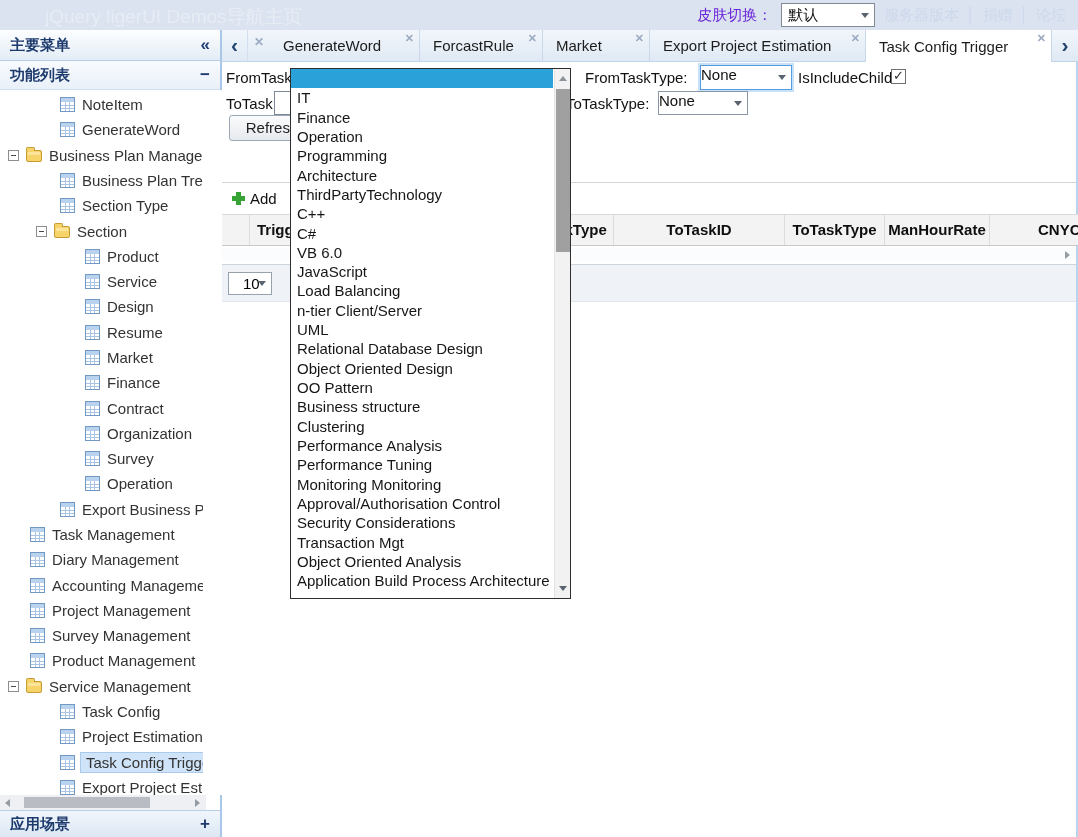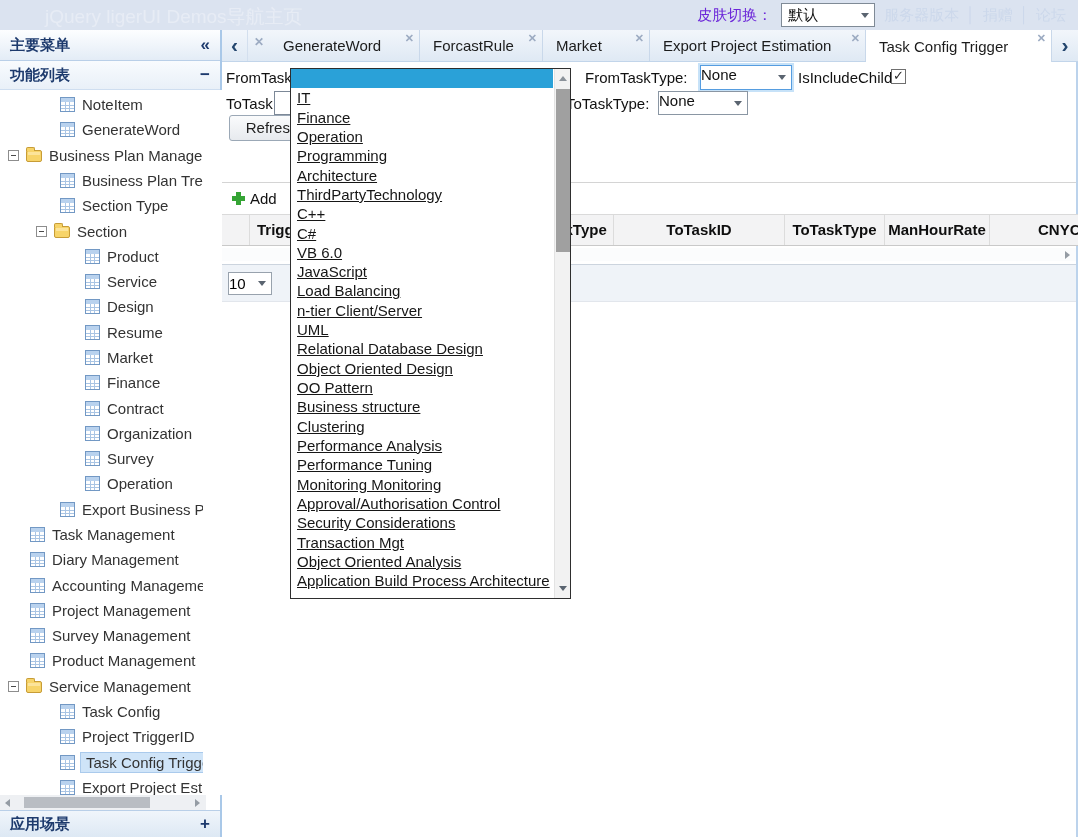--- a/index.html
+++ b/index.html
@@ -85,27 +85,27 @@
 
   .ghead { position:absolute; top:152px; left:0; width:956px; height:32px; display:flex; background:#f3f3f4; border-top:1px solid #dadada; border-bottom:1px solid #c9c9c9; }
   .gh { flex:none; height:30px; line-height:30px; font-size:15px; font-weight:bold; color:#0f0f0f; text-align:center; border-right:1px solid #dcdcdc; overflow:hidden; white-space:nowrap; cursor:pointer; }
   .gh.c1 { text-align:left; padding-left:7px; }
   .gh.c7 { text-align:left; padding-left:48px; border-right:none; }
 
   .gh-scroll { position:absolute; top:186px; left:0; width:854px; height:13px; background:#fbfcfd; }
   .gh-scroll .sb-r { position:absolute; right:6px; top:3px; }
 
   .pager { position:absolute; top:202px; left:0; width:854px; height:38px; background:#eff3f8; border-top:1px solid #ccd4de; border-bottom:1px solid #e2e6ec; display:flex; align-items:center; }
-  .page-size { position:relative; width:44px; height:23px; margin-left:6px; background:#fff; border:1px solid #98a2ad; font-size:15px; display:flex; align-items:center; padding-left:0; cursor:pointer; }
+  .page-size { position:relative; width:44px; height:23px; margin-left:6px; background:#fff; border:1px solid #98a2ad; font-size:15px; display:flex; align-items:center; padding-left:14px; cursor:pointer; }
   .page-size .sel-arr { top:8px; }
   .pager-info { position:absolute; right:10px; font-size:15px; color:#101010; }
 
   
   .combo { position:absolute; left:68px; top:6px; width:281px; height:531px; background:#fff; border:1px solid #2e2e2e; z-index:40; overflow:hidden; }
-  .opt { height:19.32px; line-height:19.32px; font-size:15px; color:#161616; padding-left:6px; margin-right:17px; white-space:nowrap; overflow:hidden; cursor:pointer;text-decoration:underline; }
+  .opt { height:19.32px; line-height:19.32px; font-size:15px; color:#161616; padding-left:6px; margin-right:17px; white-space:nowrap; overflow:hidden; cursor:pointer; }
   .opt.selected { background:#2aa1d8; }
   .combo-sb { position:absolute; right:0; top:0; bottom:0; width:16px; background:#f2f2f2; border-left:1px solid #e3e3e3; }
   .combo-sb .sb-up { position:absolute; left:4px; top:7px; }
   .combo-sb .sb-dn { position:absolute; left:4px; bottom:7px; }
   .combo-sb .thumb { position:absolute; left:1px; top:20px; width:14px; height:163px; background:#a0a0a0; }
 </style>
 </head>
 <body>
 
 <div class="screen">
@@ -237,21 +237,21 @@
           <span class="exp"></span>
           <span class="ficon"></span>
           <span class="tlabel">Service Management</span>
         </div>
       <div class="trow l2" style="top:609px">
           <span class="ticon"></span>
           <span class="tlabel">Task Config</span>
         </div>
       <div class="trow l2" style="top:634px">
           <span class="ticon"></span>
-          <span class="tlabel">Project TriggerID</span>
+          <span class="tlabel">Project Estimation</span>
         </div>
       <div class="trow l2" style="top:660px">
           <span class="ticon"></span>
           <span class="tlabel sel">Task Config Trigger</span>
         </div>
       <div class="trow l2" style="top:685px">
           <span class="ticon"></span>
           <span class="tlabel">Export Project Estimation</span>
         </div>
 

